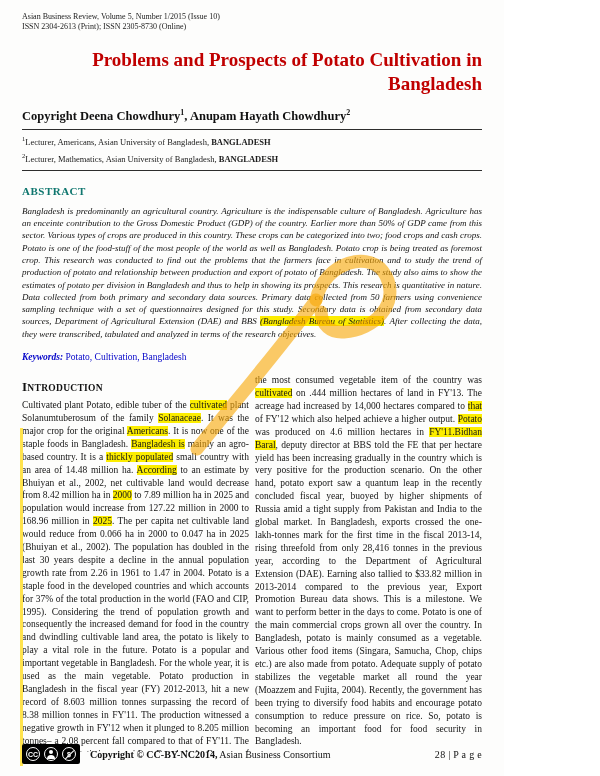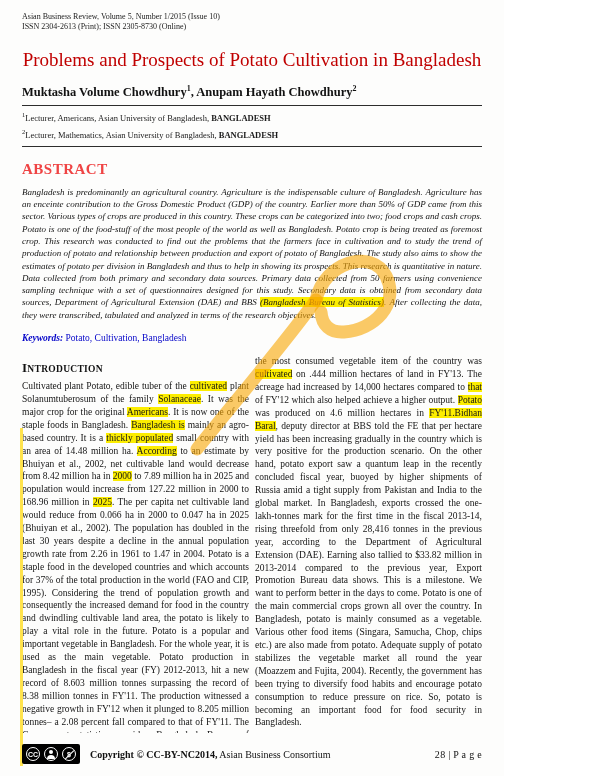--- a/index.html
+++ b/index.html
@@ -9,33 +9,33 @@
     background:#ffffff;
   }
   .page{
     position:relative;width:504px;height:776px;overflow:hidden;
     box-sizing:border-box;padding:12px 22px 0;background:#fdfdfc;
   }
   
   .jheader{font-size:8px;line-height:10px;color:#1b1b1b;}
   
   .title{
-    margin:16px 0 0;text-align:center;font-weight:normal;
+    margin:16px 0 0;text-align:right;font-weight:bold;
     font-size:19px;line-height:24px;color:var(--title_red,#c00000);
   }
   
   .authors{margin-top:12px;font-size:12.5px;font-weight:bold;color:#111;}
   .authors sup{font-size:8px;}
   .rule{border:0;border-top:1px solid #2d2d2d;margin:5px 0 0;}
   .affil{margin-top:3px;}
   .affil-line{font-size:8.5px;line-height:11px;color:#1b1b1b;margin-top:2px;}
   .affil-line sup{font-size:6.5px;}
   .affil-line b{font-weight:bold;}
   
-  .abstract-heading{margin:14px 0 4px;font-size:15px;letter-spacing:.5px;font-weight:bold;color:#ef4444;}
+  .abstract-heading{margin:14px 0 4px;font-size:11px;letter-spacing:.5px;font-weight:bold;color:#0f766e;}
   .abstract{
     margin:8px 0 0;font-style:italic;font-size:9px;line-height:12.3px;
     text-align:justify;color:#141414;
   }
   .hl{background:var(--highlight_yellow,#fced00);}
   .keywords{margin:12px 0 0;font-size:9.5px;color:var(--keywords_blue,#0404c8);}
   .kw-label{font-weight:bold;font-style:italic;}
   
   .columns{display:flex;gap:6px;margin-top:12px;height:378px;overflow:hidden;}
   .col{width:271px;box-sizing:border-box;}
@@ -79,21 +79,21 @@
   </svg>
   <div class="yline"></div>
 
   <header class="jheader">
     <div>Asian Business Review, Volume 5, Number 1/2015 (Issue 10)</div>
     <div>ISSN 2304-2613 (Print); ISSN 2305-8730 (Online)</div>
   </header>
 
   <h1 class="title">Problems and Prospects of Potato Cultivation in Bangladesh</h1>
 
-  <div class="authors"><span>Muktasha Volume Chowdhury</span><sup>1</sup><span>, </span><span>Anupam Hayath Chowdhury</span><sup>2</sup></div>
+  <div class="authors"><span>Copyright Deena Chowdhury</span><sup>1</sup><span>, </span><span>Anupam Hayath Chowdhury</span><sup>2</sup></div>
 
   <hr class="rule">
 
   <div class="affil">
     <div class="affil-line"><sup>1</sup><span>Lecturer, Americans, Asian University of Bangladesh, </span><b>BANGLADESH</b></div>
     <div class="affil-line"><sup>2</sup><span>Lecturer, Mathematics, Asian University of Bangladesh, </span><b>BANGLADESH</b></div>
   </div>
 
   <hr class="rule">
 

